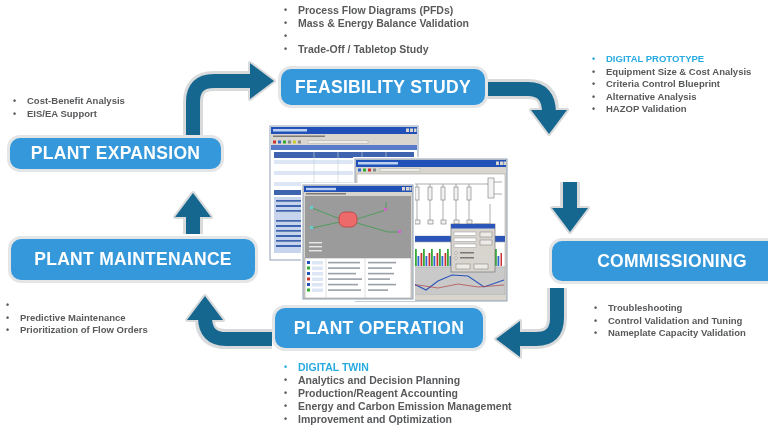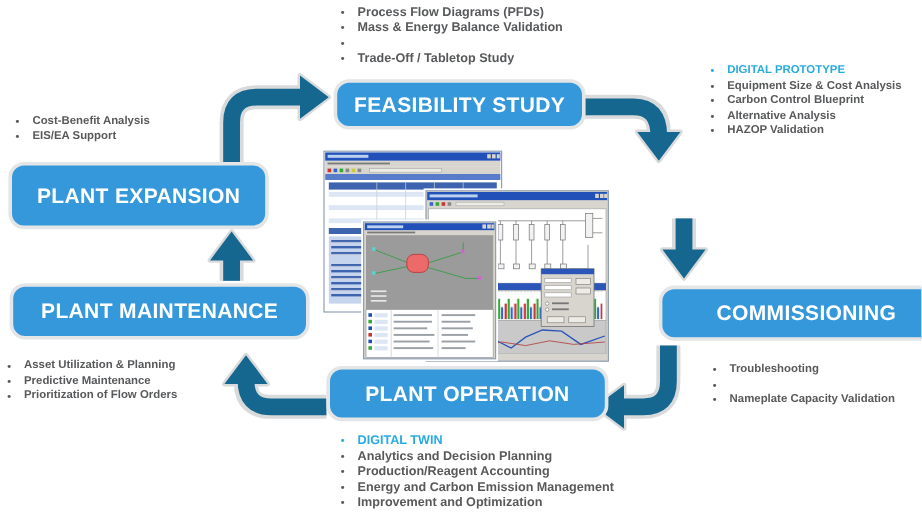--- a/index.html
+++ b/index.html
@@ -241,27 +241,27 @@
       <path d="M193,234 L193,214" fill="none" stroke="#16678F" stroke-width="14"></path>
     </g>
   </svg>
 
   <div class="stage" style="left:278px;top:66px;width:210px;height:42px">
       <span>FEASIBILITY STUDY</span>
     </div>
   <div class="stage" style="left:549px;top:238px;width:246px;height:46px">
       <span>COMMISSIONING</span>
     </div>
-  <div class="stage" style="left:272px;top:305px;width:235px;height:46px">
+  <div class="stage" style="left:272px;top:305px;width:214px;height:46px">
       <span>PLANT OPERATION</span>
     </div>
   <div class="stage" style="left:8px;top:236px;width:250px;height:47px">
       <span>PLANT MAINTENANCE</span>
     </div>
-  <div class="stage" style="left:7px;top:135px;width:217px;height:56px">
+  <div class="stage" style="left:7px;top:135px;width:217px;height:37px">
       <span>PLANT EXPANSION</span>
     </div>
 
   <div class="blist big" style="left:284px;top:4px">
     <div class="bitem">
         <span class="dot">•</span>
         <span>Process Flow Diagrams (PFDs)</span>
       </div>
     <div class="bitem">
         <span class="dot">•</span>
@@ -280,21 +280,21 @@
     <div class="bitem hd">
         <span class="dot hd">•</span>
         <span>DIGITAL PROTOTYPE</span>
       </div>
     <div class="bitem">
         <span class="dot">•</span>
         <span>Equipment Size &amp; Cost Analysis</span>
       </div>
     <div class="bitem">
         <span class="dot">•</span>
-        <span>Carbon Control Blueprint</span>
+        <span>Criteria Control Blueprint</span>
       </div>
     <div class="bitem">
         <span class="dot">•</span>
         <span>Alternative Analysis</span>
       </div>
     <div class="bitem">
         <span class="dot">•</span>
         <span>HAZOP Validation</span>
       </div>
   </div>
@@ -306,21 +306,20 @@
       </div>
     <div class="bitem">
         <span class="dot">•</span>
         <span>EIS/EA Support</span>
       </div>
   </div>
 
   <div class="blist small" style="left:6px;top:299px">
     <div class="bitem">
         <span class="dot">•</span>
-        <span>Asset Utilization &amp; Planning</span>
       </div>
     <div class="bitem">
         <span class="dot">•</span>
         <span>Predictive Maintenance</span>
       </div>
     <div class="bitem">
         <span class="dot">•</span>
         <span>Prioritization of Flow Orders</span>
       </div>
   </div>
@@ -348,20 +347,21 @@
       </div>
   </div>
 
   <div class="blist small" style="left:594px;top:302px">
     <div class="bitem">
         <span class="dot">•</span>
         <span>Troubleshooting</span>
       </div>
     <div class="bitem">
         <span class="dot">•</span>
+        <span>Control Validation and Tuning</span>
       </div>
     <div class="bitem">
         <span class="dot">•</span>
         <span>Nameplate Capacity Validation</span>
       </div>
   </div>
 
 </div>
 
 </body></html>

